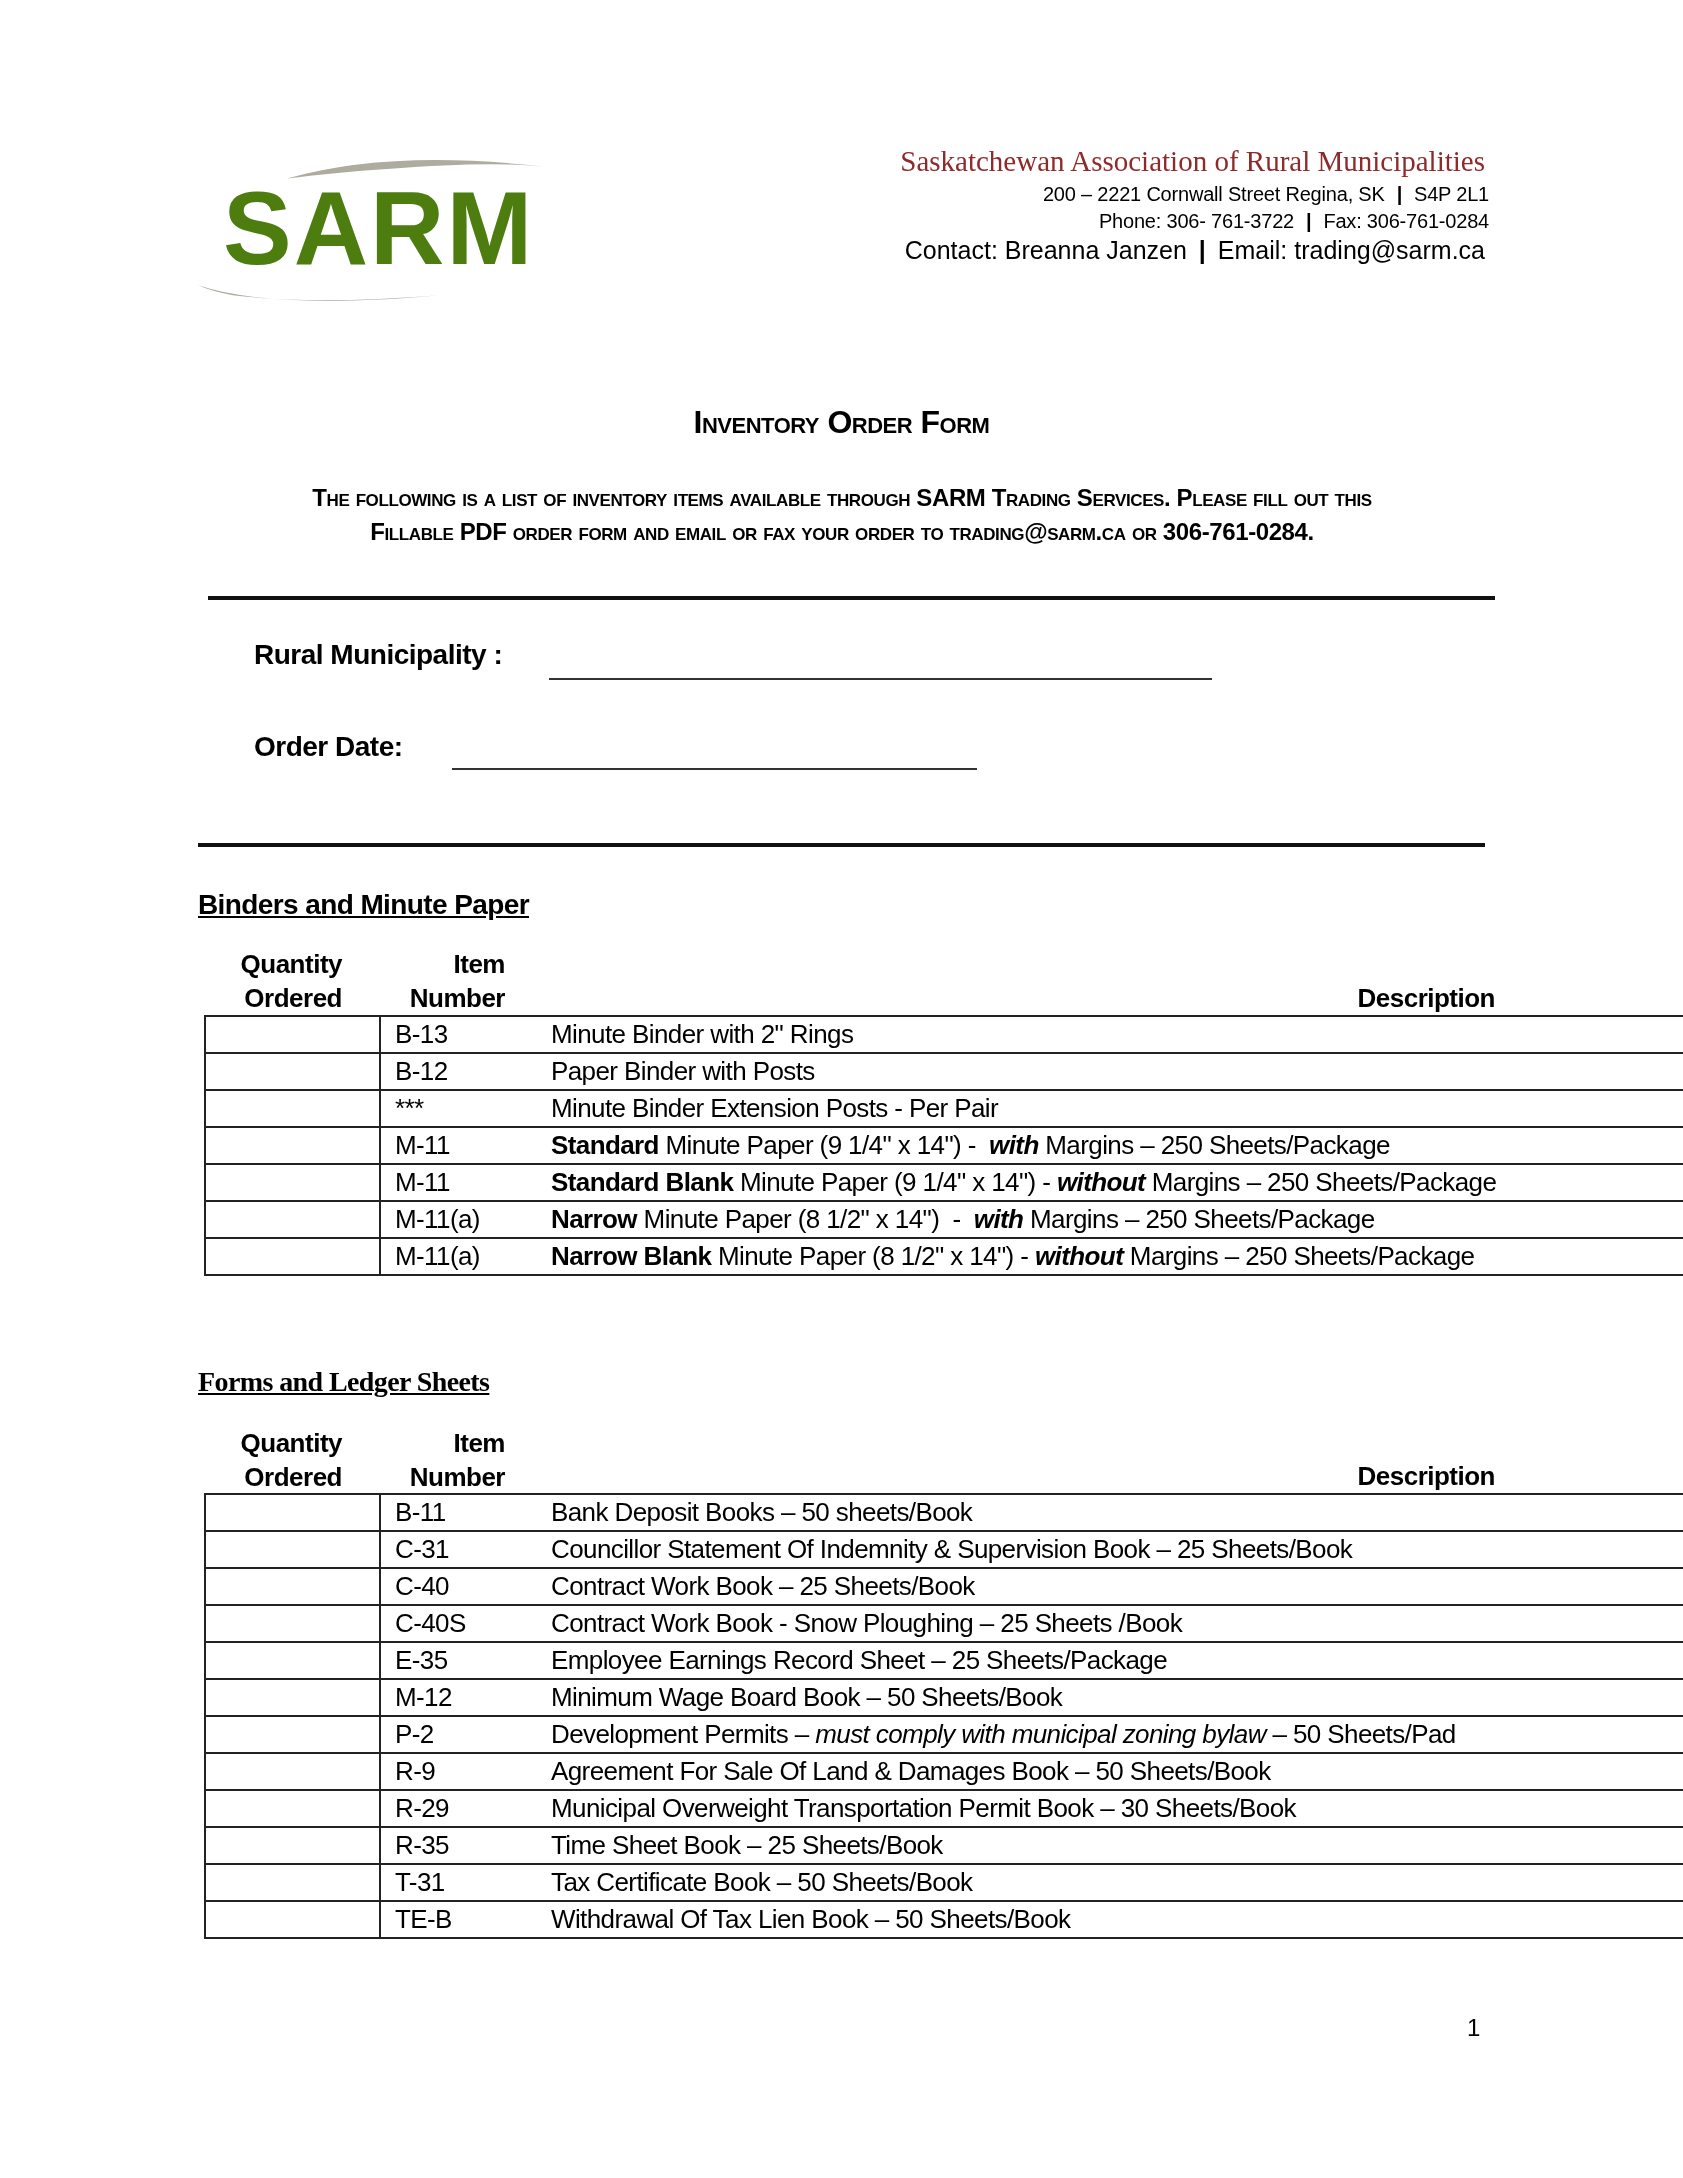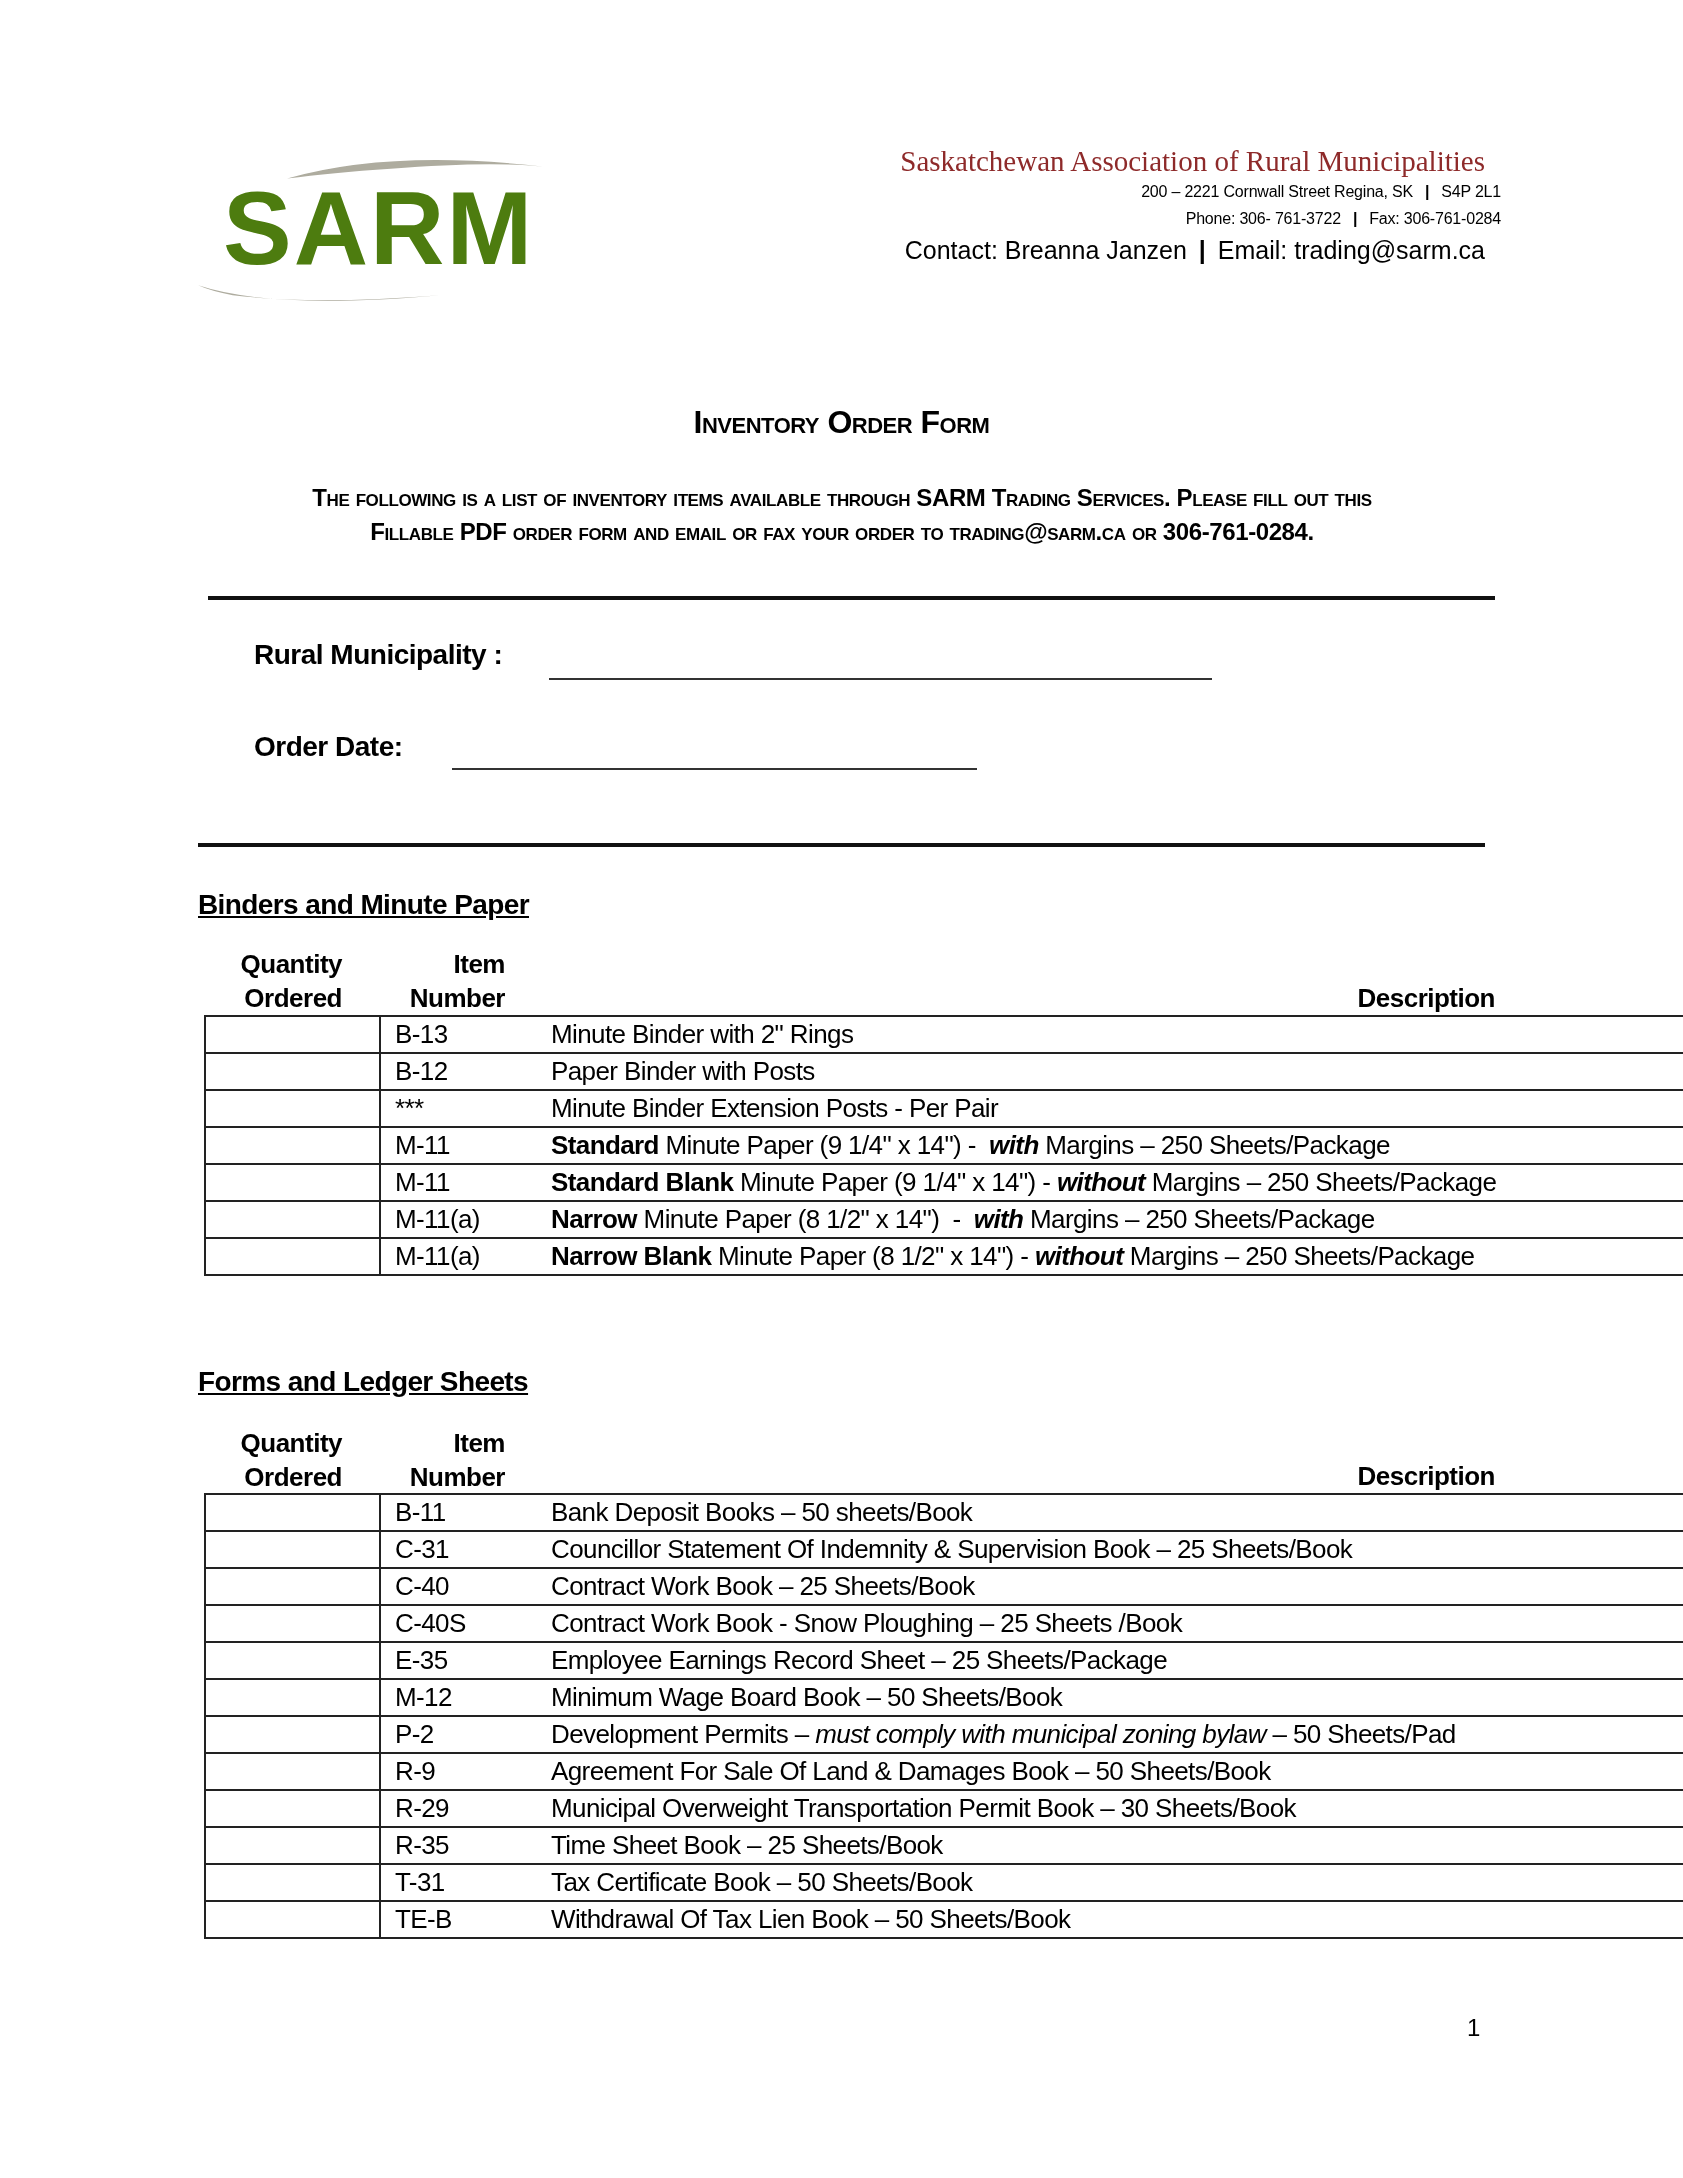--- a/index.html
+++ b/index.html
@@ -6,21 +6,21 @@
   body { width:1683px; height:2178px; position:relative; overflow:hidden;
          font-family:"Liberation Sans", "DejaVu Sans", sans-serif; color:#000; }
   .abs { position:absolute; }
   
   .logo { left:193px; top:147px; width:366px; height:163px; }
   .logo-text { position:absolute; left:30px; top:30px; font-family:"Liberation Sans", sans-serif;
                font-weight:bold; font-size:103px; letter-spacing:2px; line-height:103px; }
   .swoosh { position:absolute; }
   
   .org { right:198px; top:145px; font-family:"Liberation Serif", serif; font-size:29px; text-align:right; white-space:nowrap; }
-  .hdr-line { right:182px; font-size:16px; text-align:right; white-space:nowrap; letter-spacing:-0.2px; }
+  .hdr-line { right:194px; font-size:20px; text-align:right; white-space:nowrap; letter-spacing:-0.2px; }
   .hdr-contact { right:198px; font-size:25px; text-align:right; white-space:nowrap; }
   .pipe { font-weight:bold; margin:0 12px; }
   
   .title { left:0; width:1683px; top:404px; text-align:center; font-weight:bold; font-size:32px; font-variant:small-caps; letter-spacing:-0.5px; }
   .intro { left:149px; width:1386px; text-align:center; font-weight:bold; font-variant:small-caps; font-size:24px; letter-spacing:-0.4px; line-height:34px; top:481px; }
   .rule { height:4px; background:#111; }
   .field-label { font-weight:bold; font-size:28px; letter-spacing:-0.5px; }
   .field-line { height:2px; background:#333; border:none; padding:0; }
   .section-title { font-weight:bold; font-size:28px; text-decoration:underline; letter-spacing:-0.6px; left:198px; }
   .col-h { font-weight:bold; font-size:26px; letter-spacing:-0.5px; text-align:right; line-height:34px; }
@@ -127,21 +127,21 @@
     <tr>
         <td class="qty">
           <input class="qty-input" value="" style="">
         </td>
         <td class="num">M-11(a)</td>
         <td class="desc" style="padding-right:139px"><b>Narrow Blank</b><span> Minute Paper (8 1/2" x 14")  -  </span><b><i>without</i></b><span> Margins – 250 Sheets/Package</span></td>
       </tr>
   </tbody>
 </table>
 
-<div class="abs section-title" style="top:1366px;">Forms and Ledger Sheets</div>
+<div class="abs section-title" style="top:1366px;font-family:Liberation Serif, serif;">Forms and Ledger Sheets</div>
 <div class="abs col-h" style="left:213px; width:129px; top:1426px;">
   <div>Quantity</div>
   <div>Ordered</div>
 </div>
 <div class="abs col-h" style="left:376px; width:129px; top:1426px;">
   <div>Item</div>
   <div>Number</div>
 </div>
 <div class="abs col-h" style="left:535px; width:960px; top:1459px;">Description</div>
 

